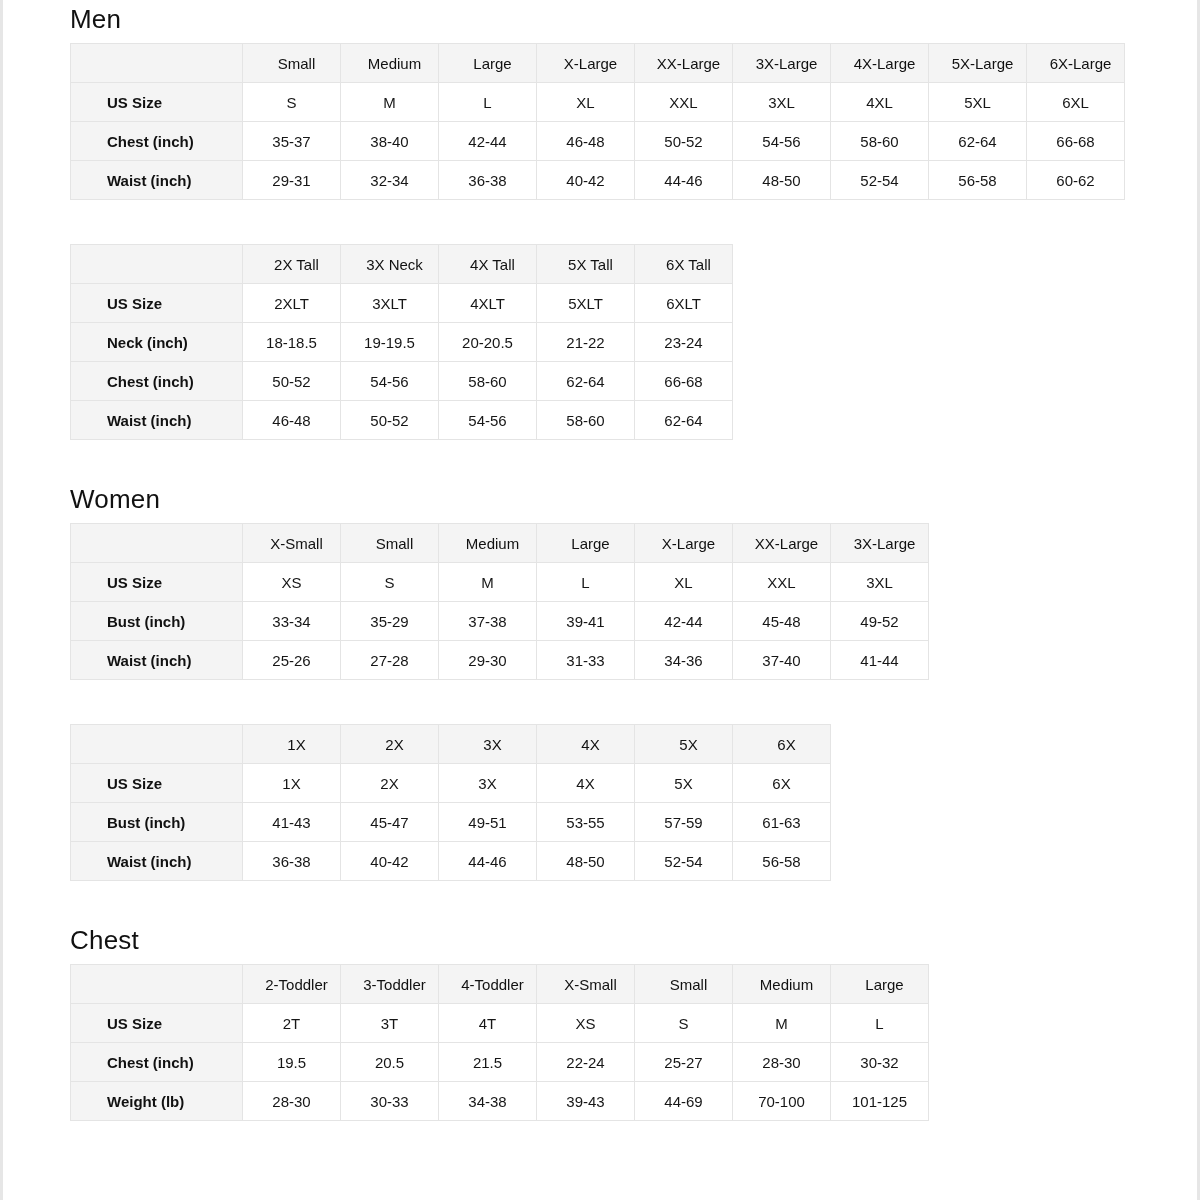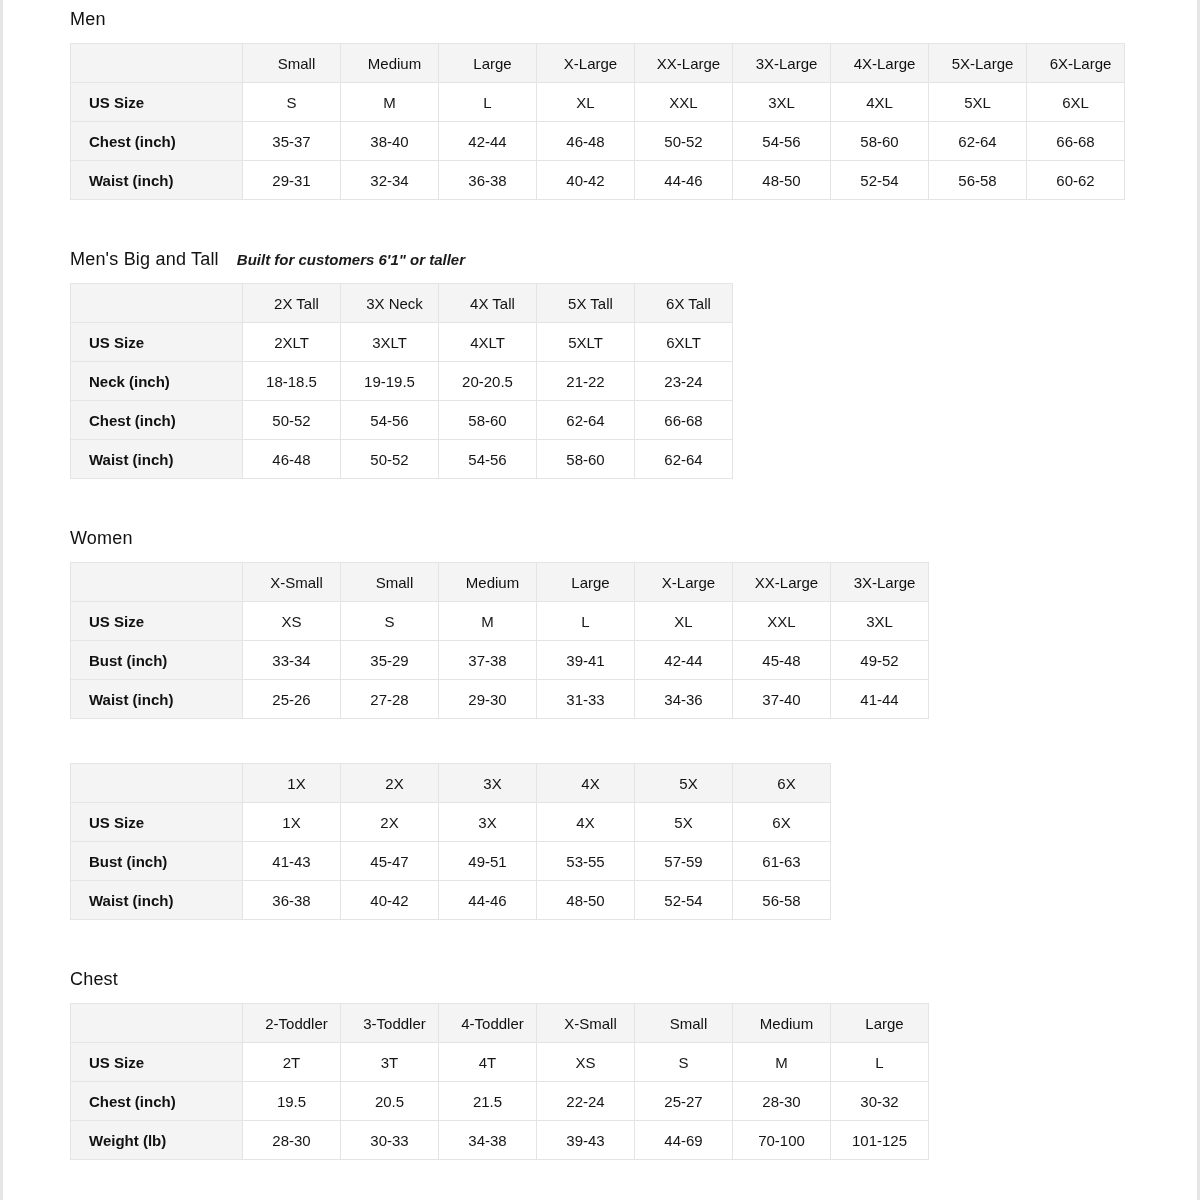--- a/index.html
+++ b/index.html
@@ -25,21 +25,21 @@
   .size-section { margin: 0; }
   .size-section + .size-section { margin-top: 44px; }
   .title-row {
     display: flex;
     align-items: baseline;
     gap: 18px;
     margin: 0 0 9px 0;
   }
   h2.section-title {
     margin: 0;
-    font-size: 18px;
+    font-size: 26px;
     font-weight: 400;
     letter-spacing: 0.2px;
     color: #111111;
     line-height: 30px;
   }
   .section-subtitle {
     font-size: 15px;
     font-style: italic;
     font-weight: 600;
     color: #1a1a1a;
@@ -66,21 +66,21 @@
     font-weight: 400;
     color: #111111;
     padding-left: 16px;
   }
   table.size-table th.corner {
     background: #f4f4f4;
   }
   table.size-table th.row-label {
     background: #f4f4f4;
     text-align: left;
-    padding-left: 18px;
+    padding-left: 36px;
     font-weight: 700;
     color: #111111;
   }
   table.size-table td.size-cell {
     background: #ffffff;
   }
 </style>
 </head>
 <body>
 
@@ -153,24 +153,20 @@
               <td class="size-cell">48-50</td>
               <td class="size-cell">52-54</td>
               <td class="size-cell">56-58</td>
               <td class="size-cell">60-62</td>
             </tr>
           </tbody>
     </table>
   </section>
 
   <section class="size-section">
-    <div class="title-row">
-      <h2 class="section-title">Men's Big and Tall</h2>
-      <span class="section-subtitle">Built for customers 6'1" or taller</span>
-    </div>
     <table class="size-table" style="width: 662px;">
       <colgroup>
             <col style="width: 172px;">
             <col style="width: 98px;">
             <col style="width: 98px;">
             <col style="width: 98px;">
             <col style="width: 98px;">
             <col style="width: 98px;">
           </colgroup>
       <thead>

